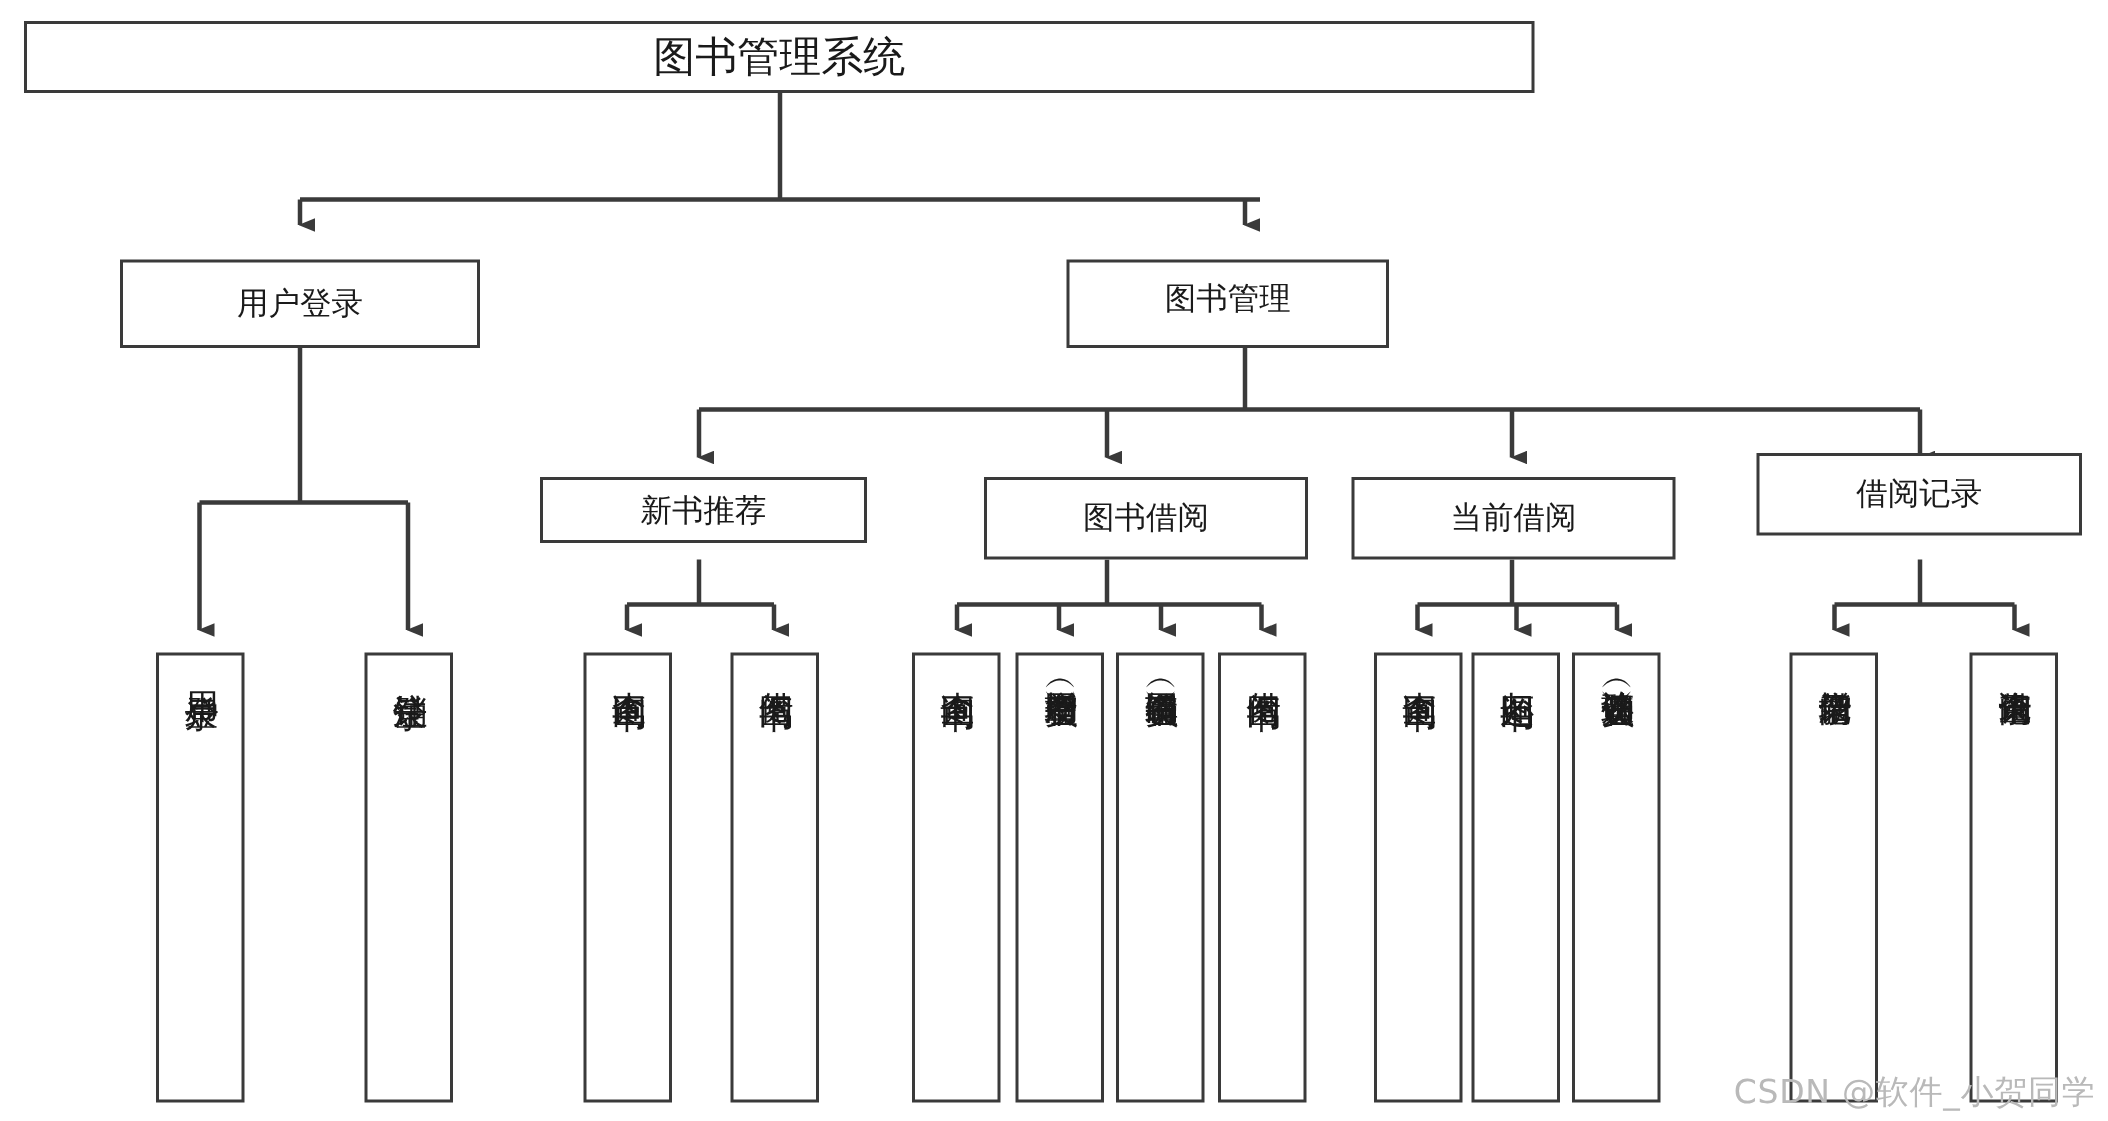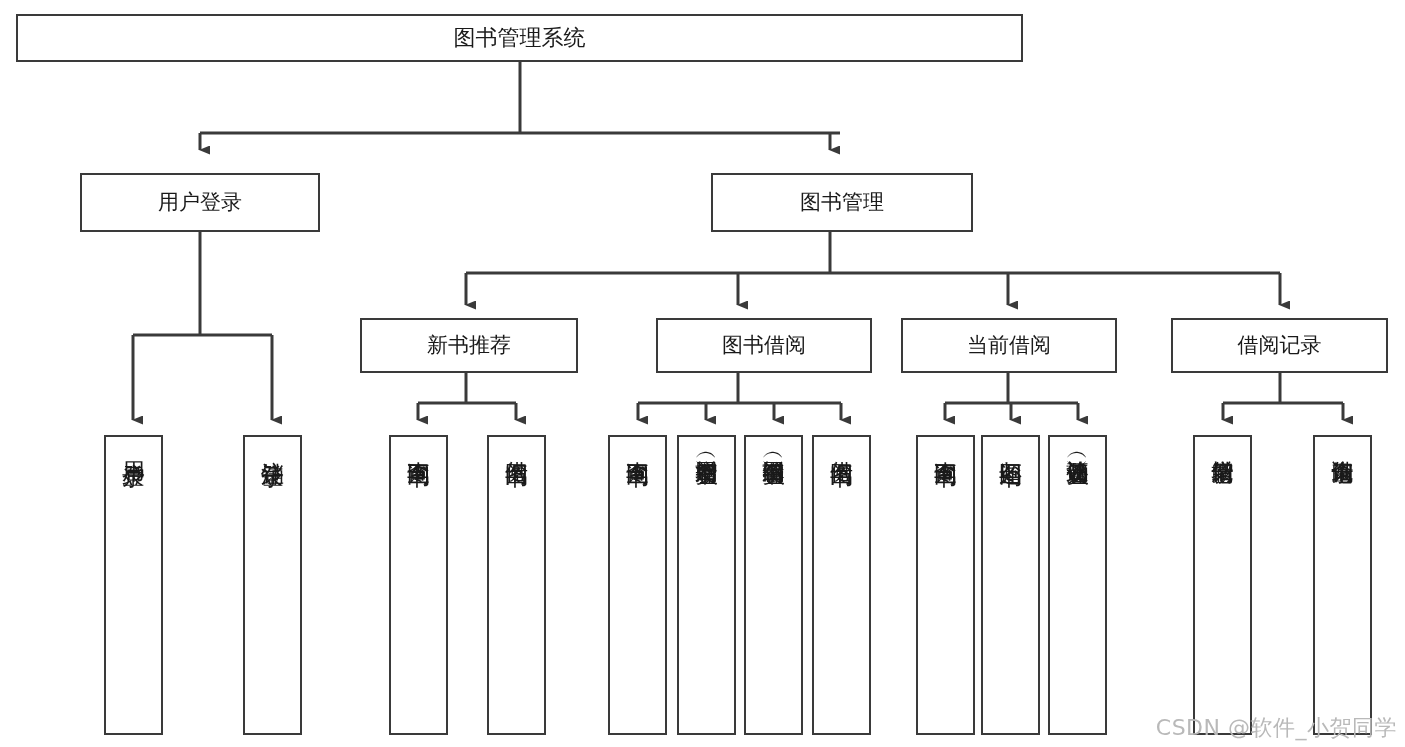--- a/index.html
+++ b/index.html
@@ -38,21 +38,21 @@
   .node .label {
     display: block;
     text-align: center;
     line-height: 1.18;
     white-space: nowrap;
   }
   .node.horiz .label {
     font-size: 21px;
   }
   .node.root .label {
-    font-size: 22px;
+    font-size: 28px;
   }
   .node.vert {
     align-items: flex-start;
     justify-content: center;
     padding-top: 6px;
   }
   .node.vert .label {
     writing-mode: vertical-rl;
     text-orientation: upright;
     font-size: 23px;
@@ -130,34 +130,34 @@
     </g>
   </svg>
 
   <div class="node root horiz" style="left:16px; top:14px; width:1007px; height:48px;">
     <span class="label">图书管理系统</span>
   </div>
 
   <div class="node horiz" style="left:80px; top:173px; width:240px; height:59px;">
     <span class="label">用户登录</span>
   </div>
-  <div class="node horiz" style="left:711px; top:173px; width:262px; height:59px;">
+  <div class="node horiz" style="left:711px; top:173px; width:215px; height:59px;font-family:Liberation Mono, monospace;">
     <span class="label">图书管理</span>
   </div>
 
-  <div class="node horiz" style="left:360px; top:318px; width:218px; height:55px;">
+  <div class="node horiz" style="left:360px; top:318px; width:218px; height:44px;">
     <span class="label">新书推荐</span>
   </div>
   <div class="node horiz" style="left:656px; top:318px; width:216px; height:55px;">
     <span class="label">图书借阅</span>
   </div>
   <div class="node horiz" style="left:901px; top:318px; width:216px; height:55px;">
     <span class="label">当前借阅</span>
   </div>
-  <div class="node horiz" style="left:1171px; top:318px; width:217px; height:55px;">
+  <div class="node horiz" style="left:1171px; top:302px; width:217px; height:55px;">
     <span class="label">借阅记录</span>
   </div>
 
   <div class="node vert" style="left:104px; top:435px; width:59px; height:300px;">
     <span class="label">用户登录</span>
   </div>
   <div class="node vert" style="left:243px; top:435px; width:59px; height:300px;">
     <span class="label">注销登录</span>
   </div>
 

